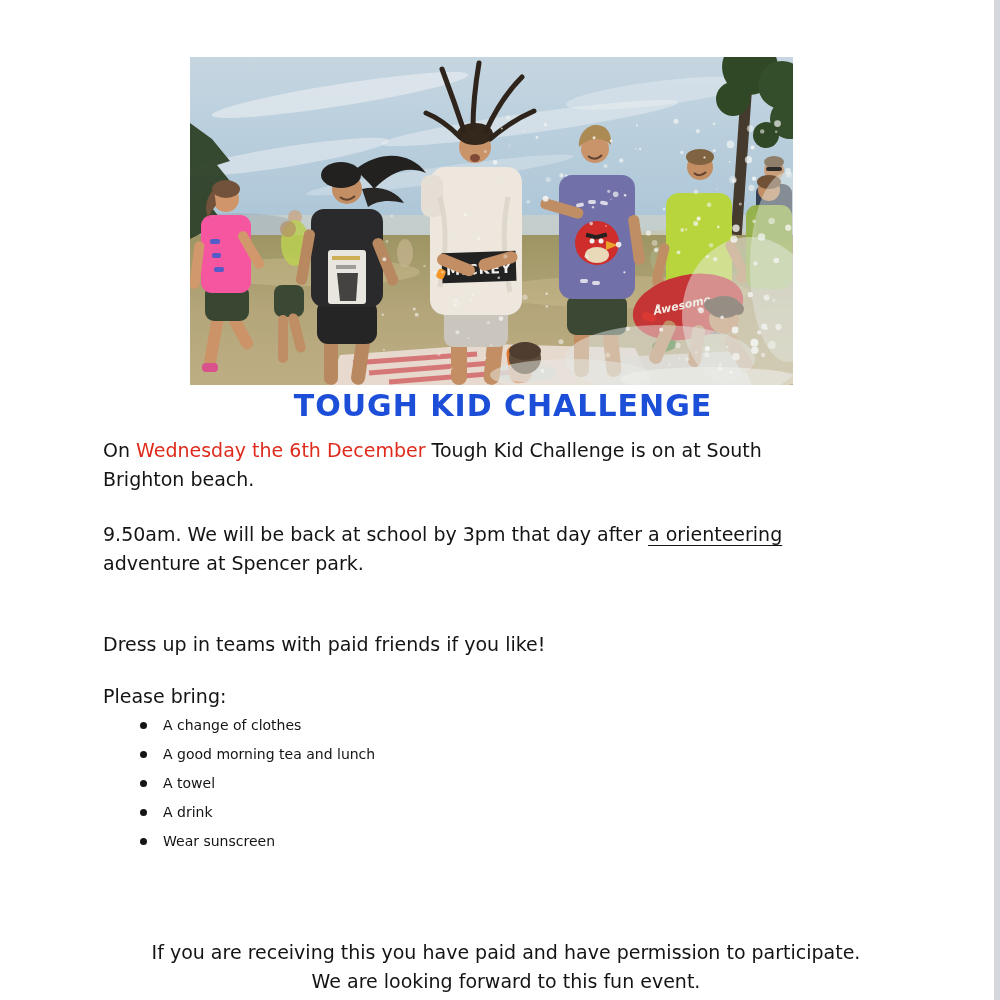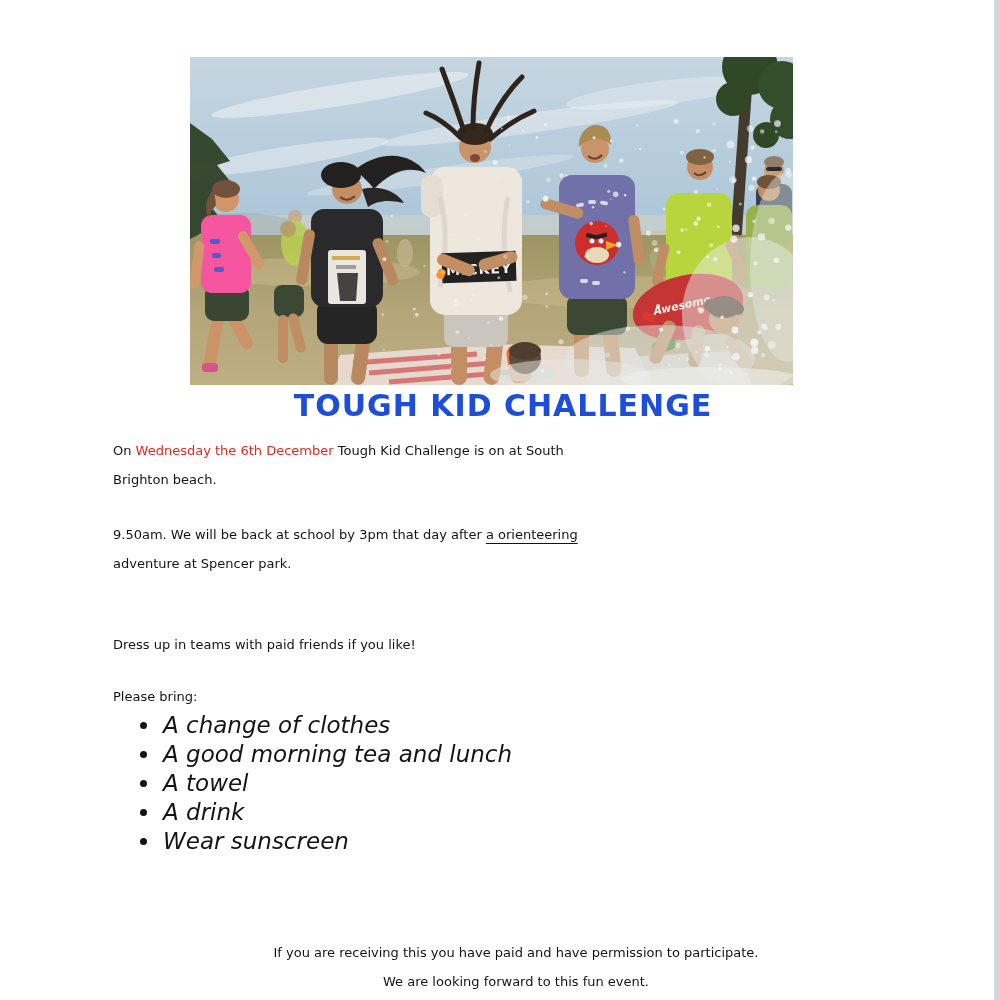--- a/index.html
+++ b/index.html
@@ -8,27 +8,27 @@
     background:#ffffff;color:#141414;
     font-family:"DejaVu Sans","Liberation Sans",sans-serif;
   }
   .scroll-strip{position:absolute;right:0;top:0;width:6px;height:1000px;background:#d4d7db;}
   .photo-wrap{position:absolute;left:190px;top:57px;width:603px;height:328px;}
   .photo-wrap svg{width:100%;height:100%;display:block;}
   .doc-title{
     position:absolute;left:103px;top:388px;width:800px;text-align:center;
     font-size:30px;font-weight:bold;letter-spacing:1px;color:#1d4ed8;white-space:nowrap;
   }
-  .para{position:absolute;left:113px;width:806px;font-size:13px;line-height:29px;}
+  .para{position:absolute;left:103px;width:806px;font-size:19px;line-height:29px;}
   .line{white-space:nowrap;}
   #para-intro{top:436px;}
   #para-travel{top:520px;}
   #para-dress{top:630px;}
   #para-bring{top:682px;}
-  #bullet-list{position:absolute;left:103px;top:711px;width:806px;font-size:23px;line-height:29px;font-style:italic;}
+  #bullet-list{position:absolute;left:103px;top:711px;width:806px;font-size:14px;line-height:29px;}
   .bullet-row{display:flex;align-items:center;height:29px;}
   .bullet-dot{width:7px;height:7px;border-radius:50%;background:#141414;margin-left:37px;margin-right:16px;flex:none;}
   #para-closing{top:938px;text-align:center;}
   #para-closing .line{white-space:nowrap;}
   .red{color:#df2a1c;}
   .squiggle{
     text-decoration-line:underline;text-decoration-style:wavy;
     text-decoration-color:#7fa6ea;text-decoration-thickness:2px;text-underline-offset:4px;text-decoration:underline;
   }
 </style>

